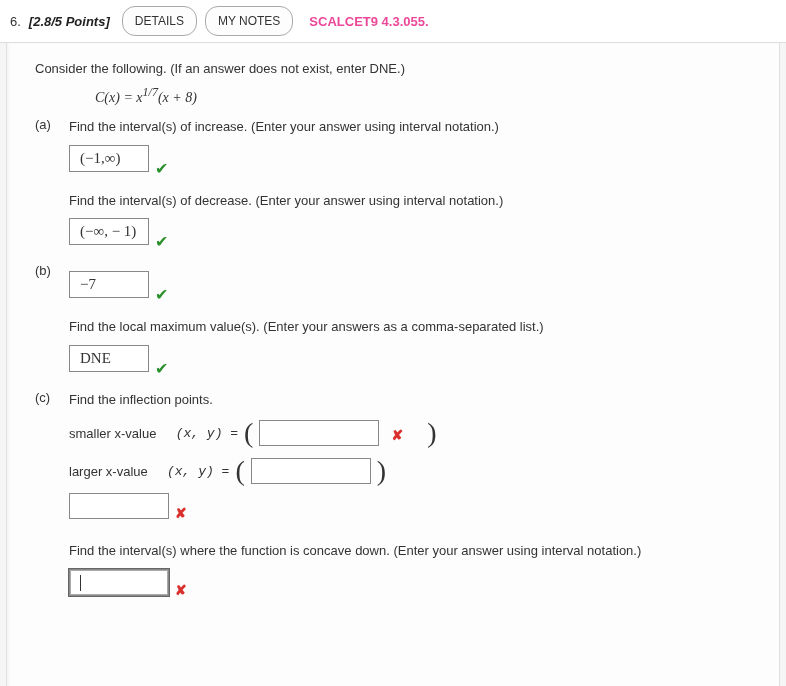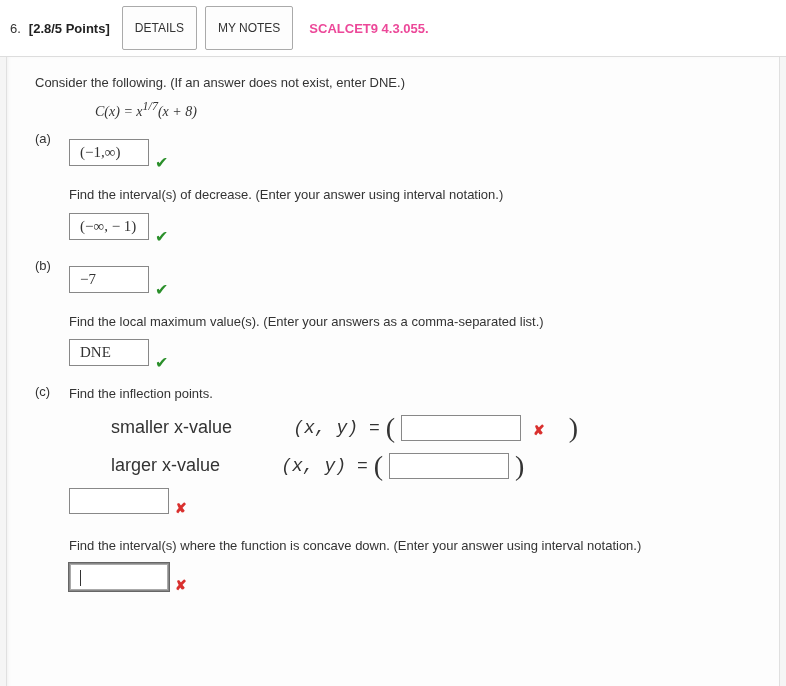--- a/index.html
+++ b/index.html
@@ -17,29 +17,30 @@
       align-items: center;
       gap: 8px;
       padding: 6px 10px;
       background: #fff;
       border-bottom: 1px solid #ddd;
     }
     .points {
       font-weight: bold;
       color: #222;
       margin-right: 4px;
+      font-style: italic;
     }
     .btn {
       border: 1px solid #aaa;
       background: #fdfdfd;
-      padding: 14px 12px;
+      padding: 7px 12px;
       font-size: 12px;
       color: #333;
       cursor: pointer;
-      border-radius: 2px;
+      border-radius: 13px;
     }
     .problem-ref {
       font-weight: bold;
       color: #ec4899;
       margin-left: 8px;
     }
     .spacer { flex: 1; }
     .content {
       background: #fdfdfd;
       margin: 0 6px;
@@ -128,21 +129,21 @@
     .paren {
       font-family: 'Times New Roman', serif;
       font-size: 28px;
       line-height: 1;
     }
     .comma-placeholder {
       width: 12px;
       display: inline-block;
     }
     .ital { font-style: italic; font-family: Liberation Mono, monospace; }
-    .xy-label { font-size: 18px; margin-left: 42px; }
+    .xy-label { font-size: 13px; }
     .q-text { line-height: 1.5; }
   </style>
 </head>
 <body>
 
 <div class="header">
   <span>6.</span>
   <span class="points">[2.8/5 Points]</span>
   <button class="btn">DETAILS</button>
   <button class="btn">MY NOTES</button>
@@ -155,20 +156,21 @@
   <div class="intro q-text">Consider the following. (If an answer does not exist, enter DNE.)</div>
 
   <div class="formula">
     <span>C(x) = x</span><span class="exp">1/7</span><span>(x + 8)</span>
   </div>
 
   <div class="part">
     <div class="part-row">
       <div class="part-label">(a)</div>
       <div class="part-body">
+        <div class="q-text">Find the interval(s) of increase. (Enter your answer using interval notation.)</div>
         <div class="answer-box-wrap">
           <span class="answer-box">(−1,∞)</span>
           <span class="check">✔</span>
         </div>
 
         <div class="sub q-text">Find the interval(s) of decrease. (Enter your answer using interval notation.)</div>
         <div class="answer-box-wrap">
           <span class="answer-box">(−∞, − 1)</span>
           <span class="check">✔</span>
         </div>

